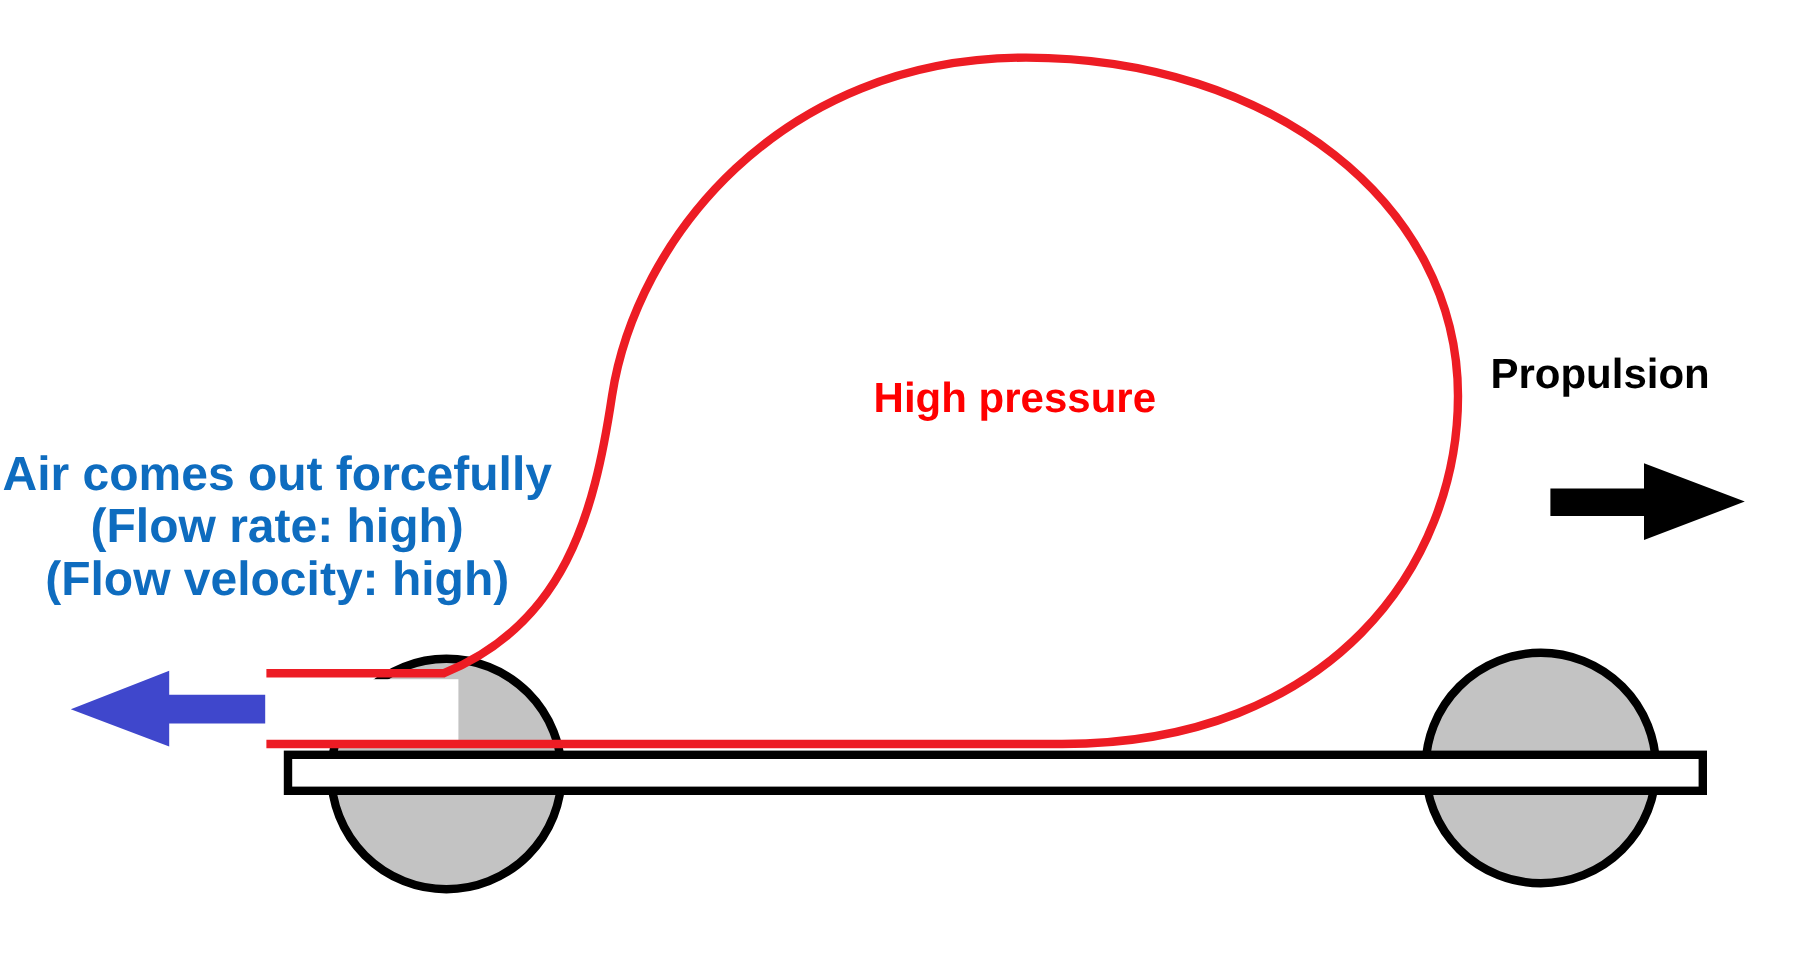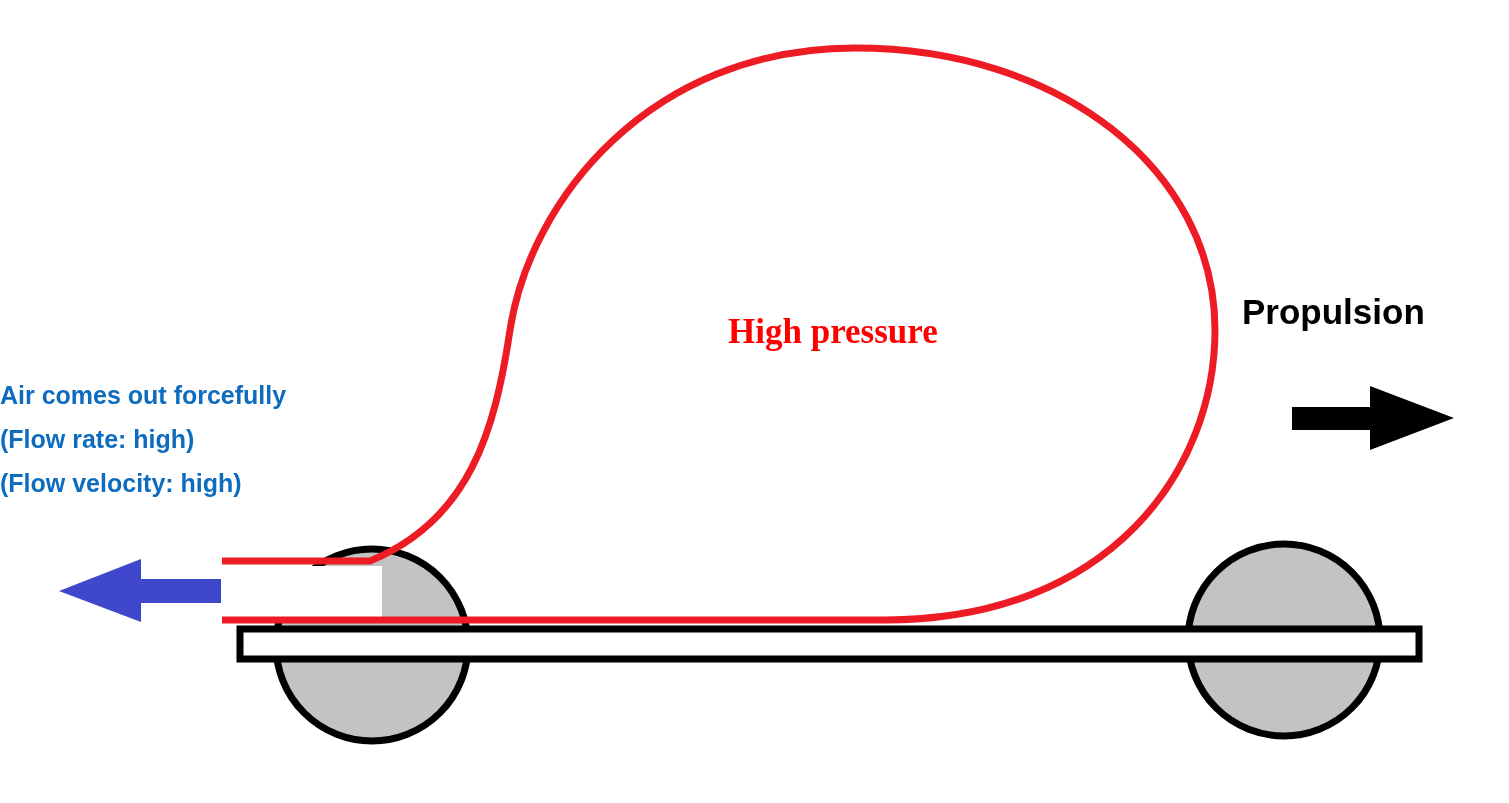--- a/index.html
+++ b/index.html
@@ -1,21 +1,21 @@
 <!DOCTYPE html>
 <html><head>
 <meta charset="utf-8">
 <style>
   html, body { margin: 0; padding: 0; background: #ffffff; }
   body { width: 1509px; height: 803px; position: relative; overflow: hidden; }
   #diagram { position: absolute; left: 0; top: 0; }
   .lbl { position: absolute; font-family: "Liberation Sans", sans-serif; font-weight: bold; white-space: nowrap; }
-  .exhaust { left: 0; top: 373px; width: 462px; text-align: left; font-size: 25px; line-height: 44px; }
+  .exhaust { left: 0; top: 373px; width: 462px; text-align: center; font-size: 40px; line-height: 44px; }
   .exhaust span { display: block; }
-  .pressure { left: 728px; top: 312px; font-size: 35px; line-height: 40px; font-family: Liberation Serif, serif; }
+  .pressure { left: 728px; top: 312px; font-size: 35px; line-height: 40px; }
   .propulsion { left: 1242px; top: 292px; font-size: 35px; line-height: 40px; }
 </style>
 </head>
 <body>
 
 <svg id="diagram" width="1509" height="803" viewBox="0 0 1509 803" xmlns="http://www.w3.org/2000/svg">
 
   <circle cx="372" cy="645" r="96" fill="#C3C3C3" stroke="#000" stroke-width="7"></circle>
 
   <circle cx="1284" cy="640" r="96" fill="#C3C3C3" stroke="#000" stroke-width="7"></circle>

